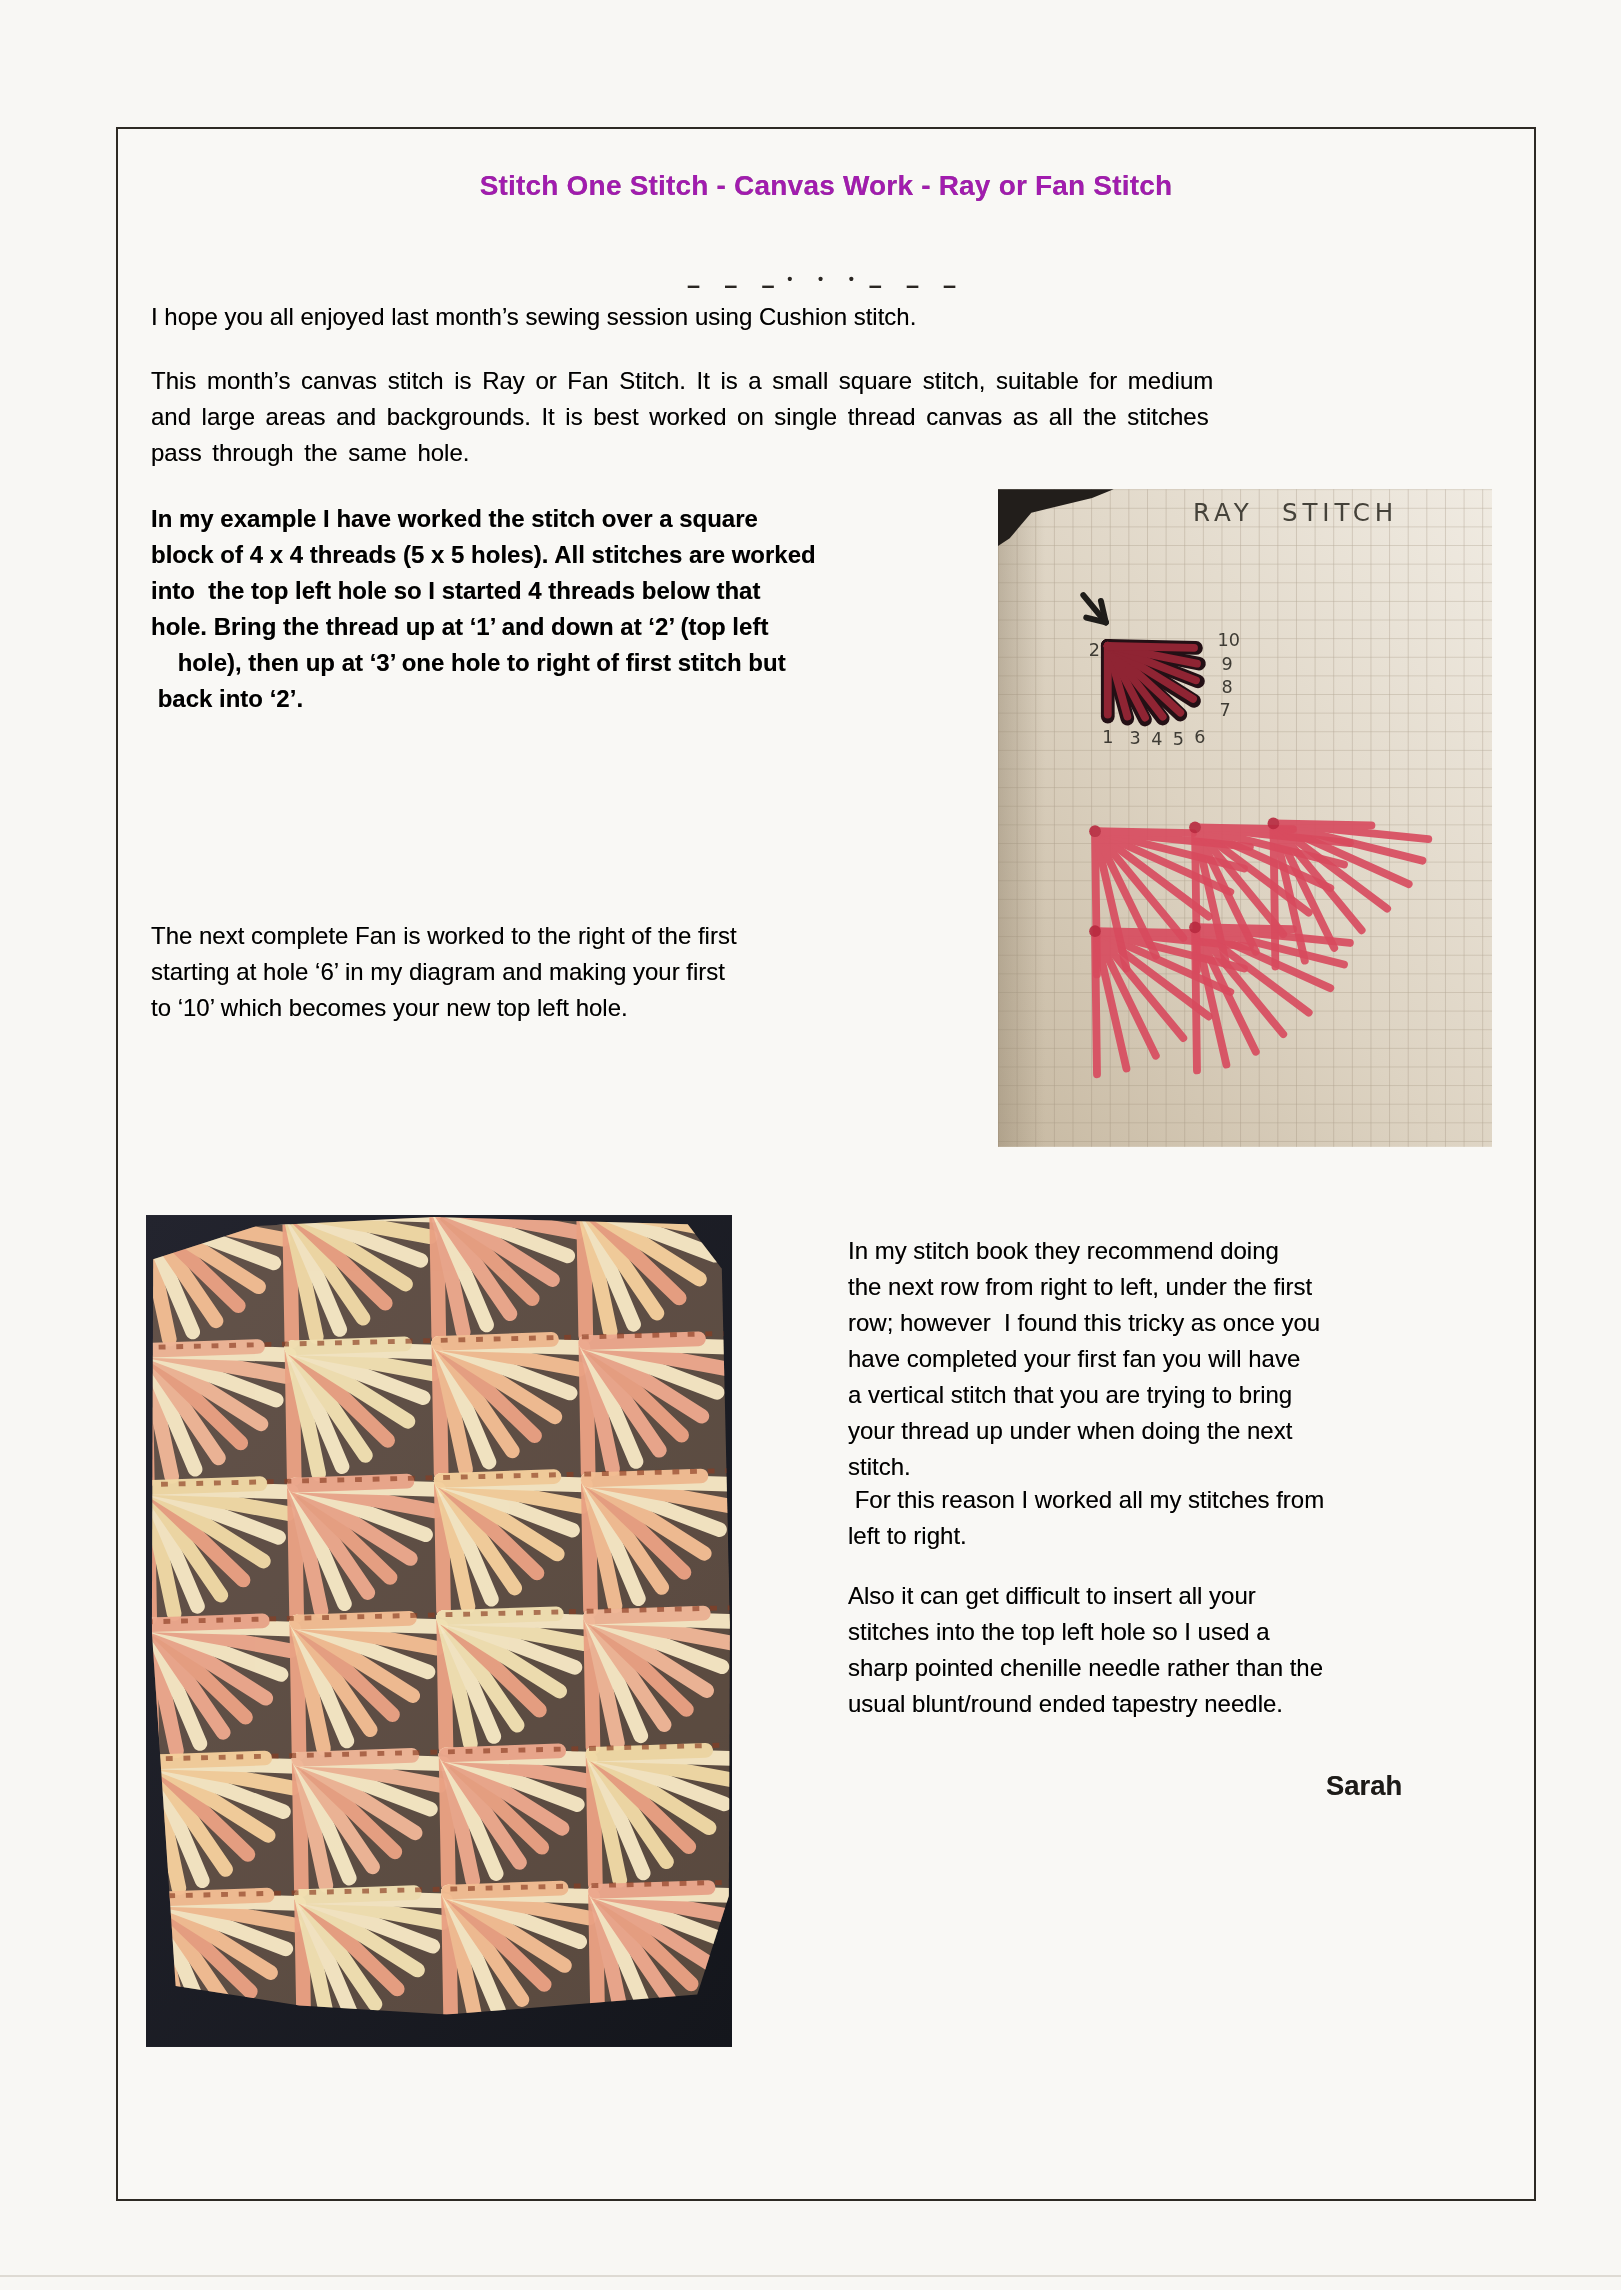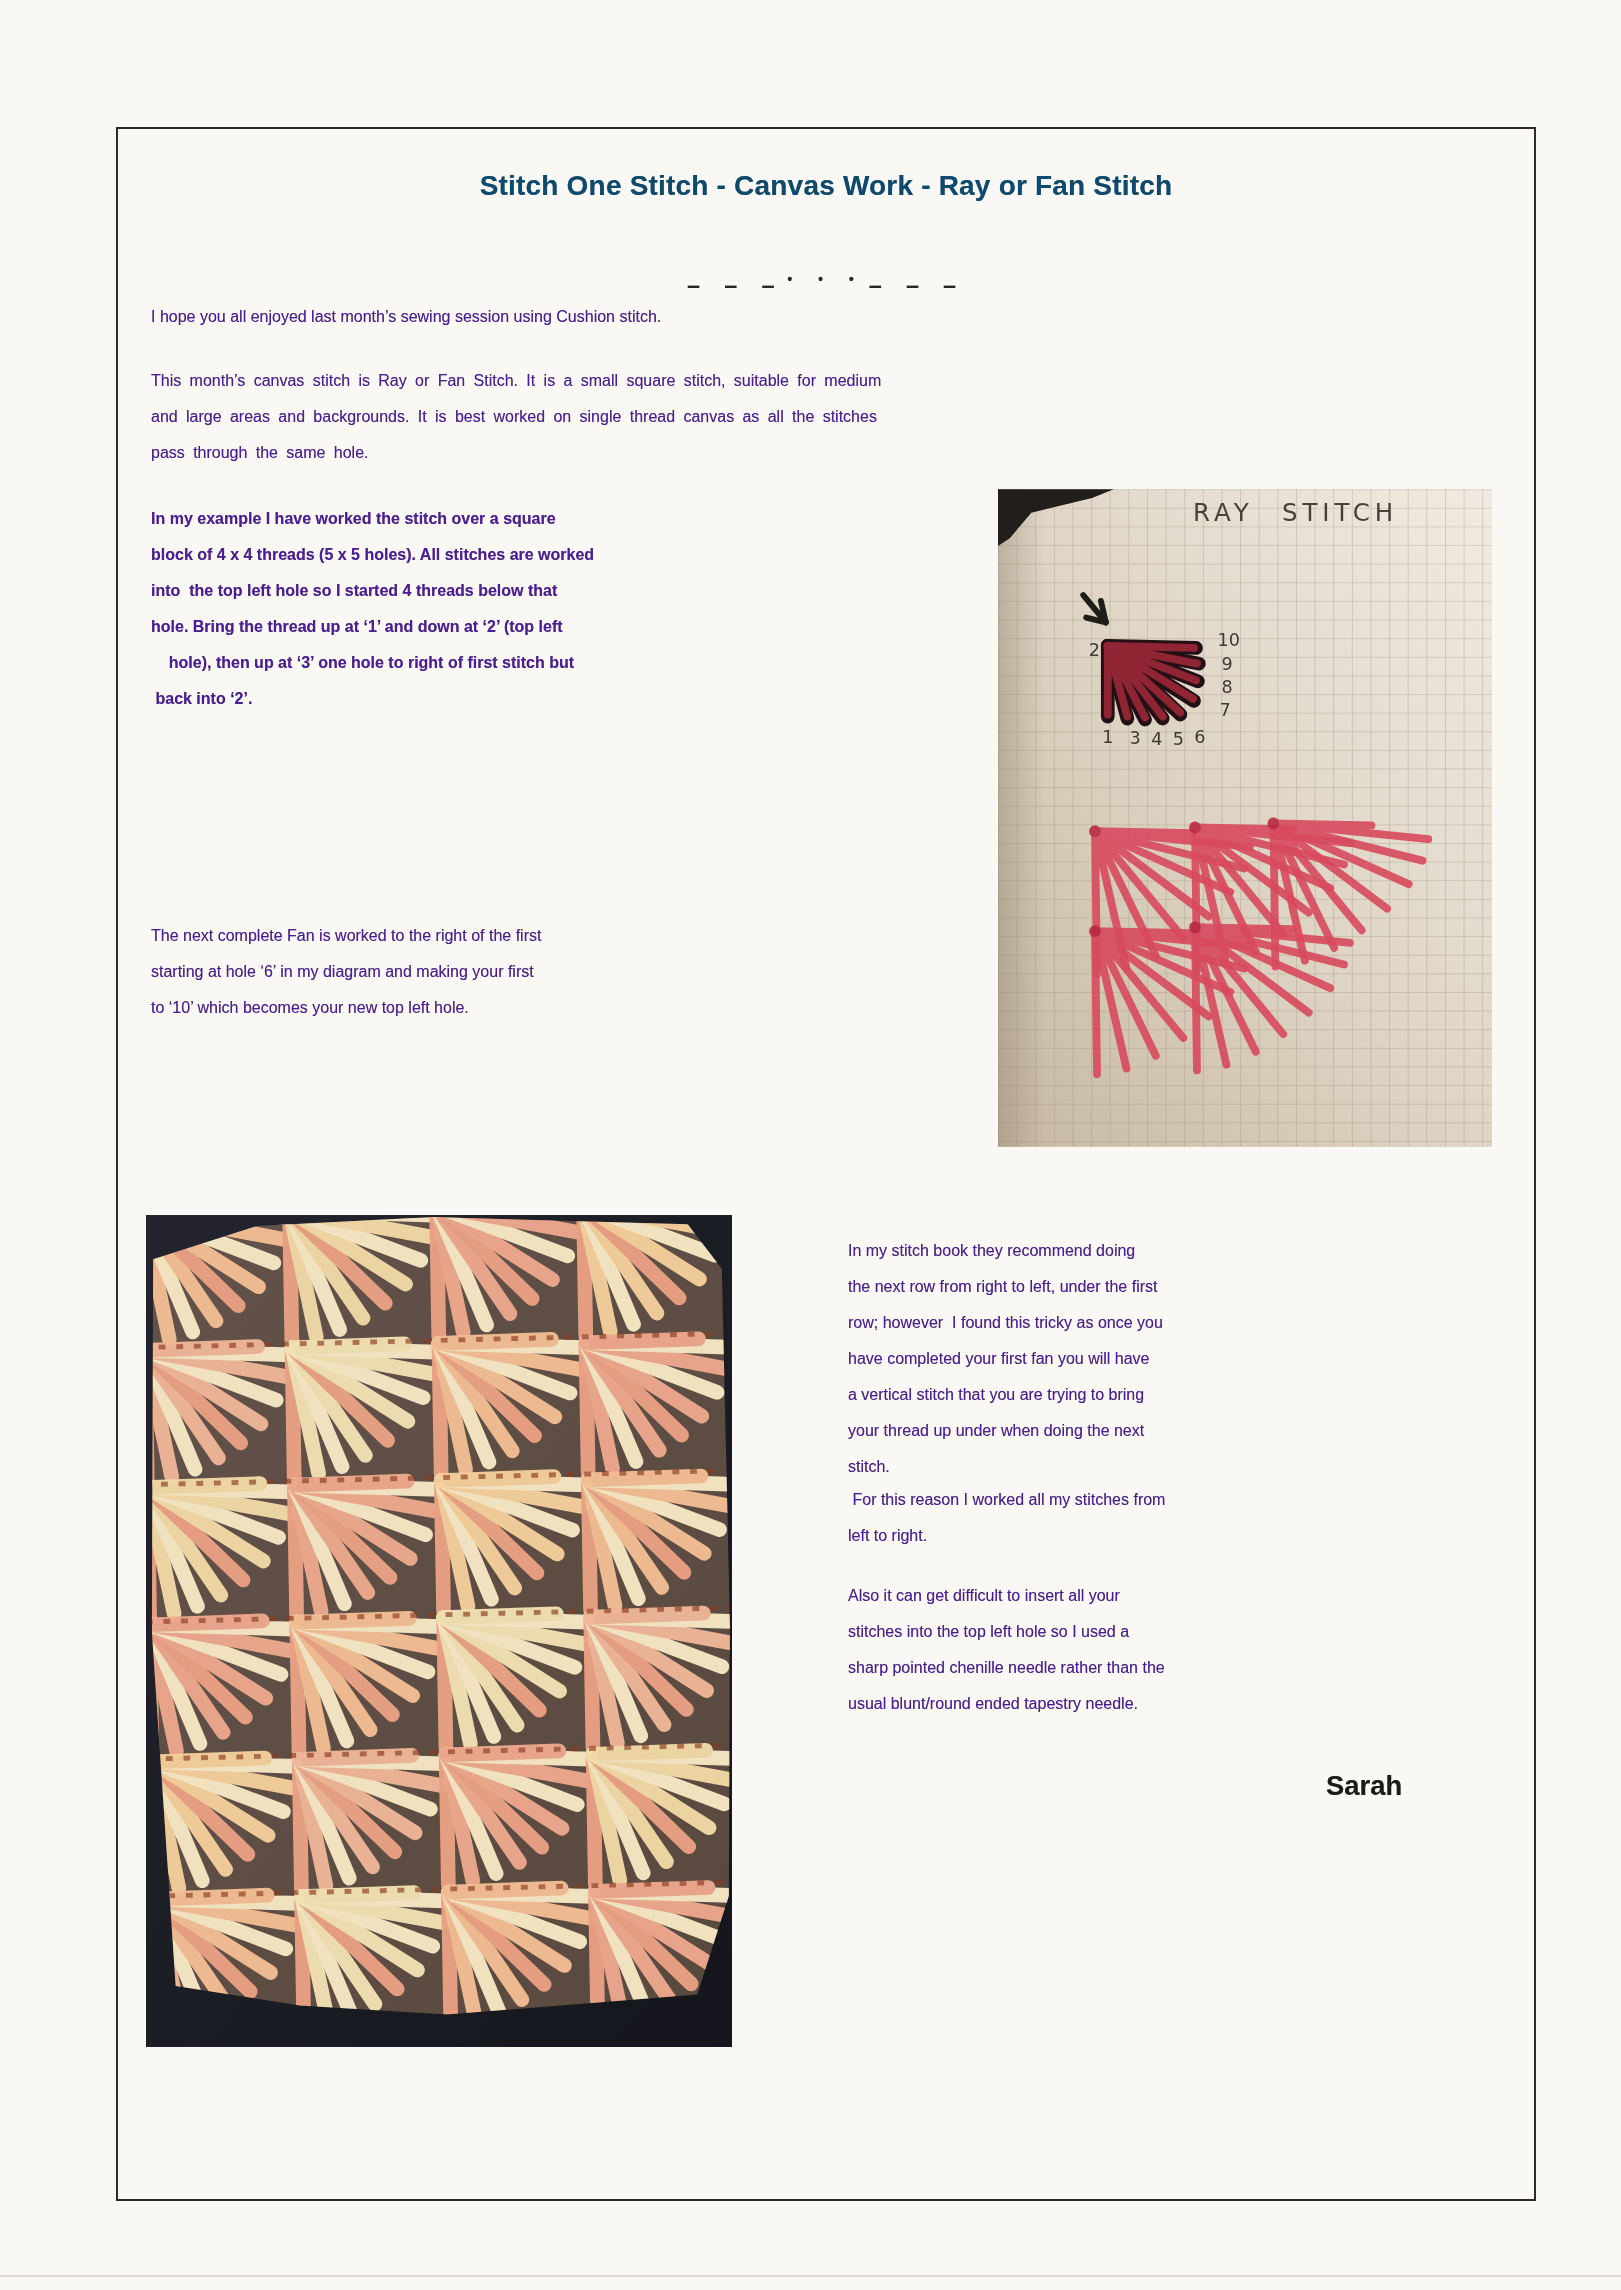--- a/index.html
+++ b/index.html
@@ -9,31 +9,31 @@
     font-family:"Liberation Sans", sans-serif;
     color:#24211d; overflow:hidden;
   }
   .frame{
     position:absolute; left:116px; top:127px; width:1416px; height:2070px;
     border:2px solid #2e2a24; background:#f9f8f5;
   }
   .doc-title{
     position:absolute; top:41px; left:0; width:100%;
     text-align:center; font-size:28px; font-weight:bold; letter-spacing:0.2px;
-    color:#0c4a6e; text-shadow:0 0 0.6px rgba(40,35,30,.55);
+    color:#a21caf; text-shadow:0 0 0.6px rgba(40,35,30,.55);
   }
   .separator{
     position:absolute; top:143px; left:0; width:100%; text-align:center;
     color:#2a2622; font-weight:bold;
   }
   .sep-dash{font-size:23.5px; letter-spacing:8.8px;}
   .sep-dots{font-size:14.7px; letter-spacing:10.8px; position:relative; top:-8.8px; margin:0 3.9px;}
   .para{
-    position:absolute; font-size:16px; line-height:36px;
-    white-space:pre-wrap; color:#4c1d95;
+    position:absolute; font-size:24px; line-height:36px;
+    white-space:pre-wrap; color:#000000;
     text-shadow:0 0 0.6px rgba(40,35,30,.5);
   }
   .left-col{left:33px; width:833px;}
   .wide{left:33px; width:1353px; word-spacing:3.9px;}
   .right-col{left:730px; width:667px;}
   .signature{
     position:absolute; left:1208px; top:1641px;
     font-size:27.4px; font-weight:bold; color:#1d1b18;
     text-shadow:0 0 0.6px rgba(40,35,30,.55);
   }

